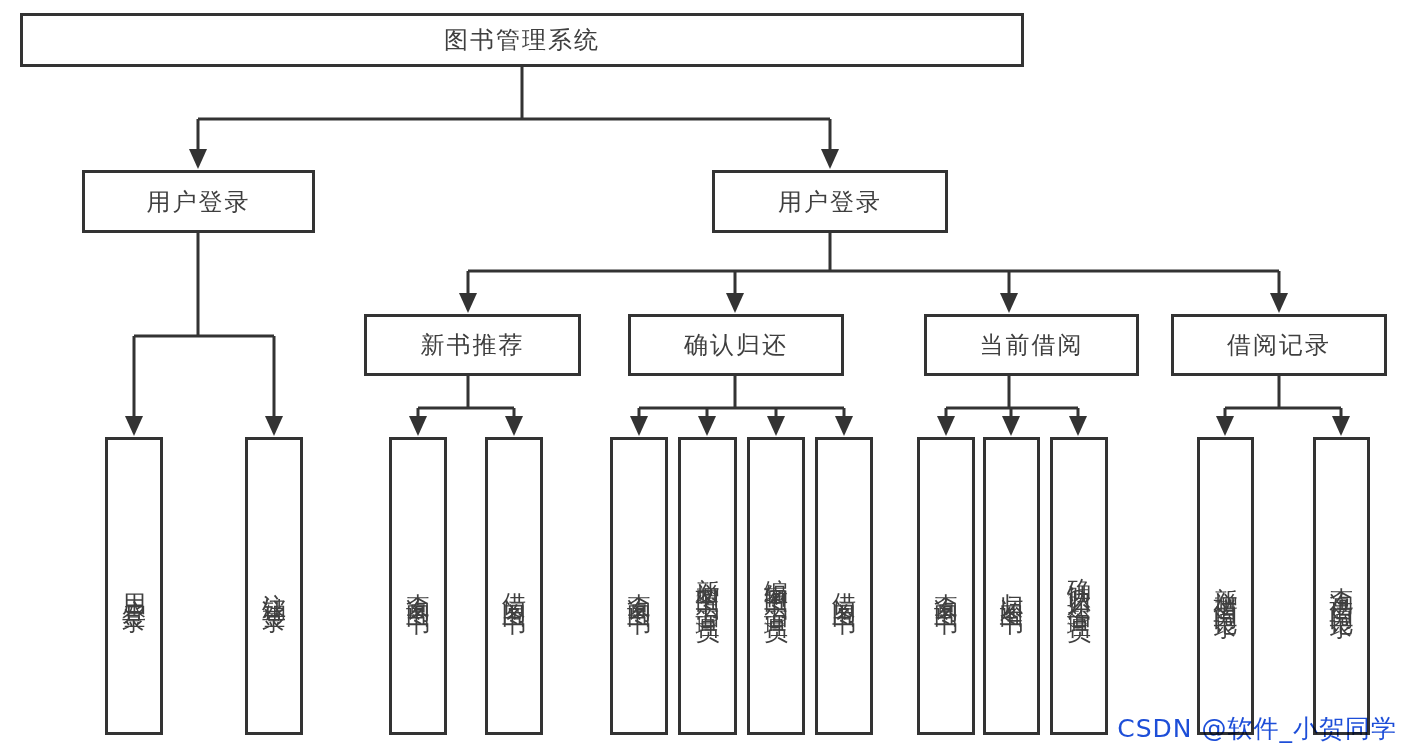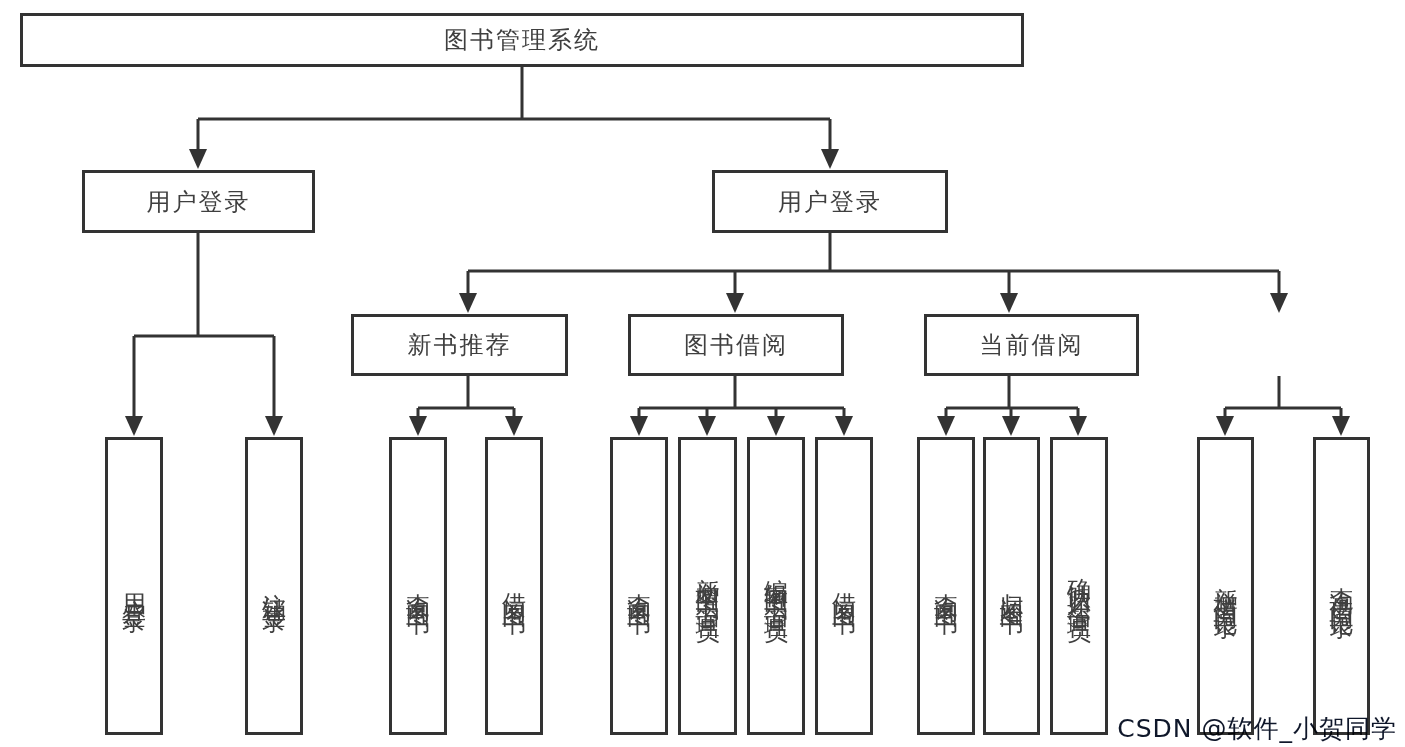--- a/index.html
+++ b/index.html
@@ -33,21 +33,21 @@
     font-size:24px;
     letter-spacing:6px;
     line-height:1;
     white-space:nowrap;
   }
   .watermark{
     position:absolute;
     right:8px;
     top:712px;
     z-index:3;
-    color:#0f172a;
+    color:#1d4ed8;
     font-size:25px;
     letter-spacing:1px;
     white-space:nowrap;
     mix-blend-mode:multiply;
   }
 </style>
 </head>
 <body>
 
 <div class="canvas">
@@ -98,28 +98,31 @@
     <span>图书管理系统</span>
   </div>
 
   <div class="box h" style="left:82px;top:170px;width:233px;height:63px">
     <span>用户登录</span>
   </div>
   <div class="box h" style="left:712px;top:170px;width:236px;height:63px">
     <span>用户登录</span>
   </div>
 
-  <div class="box h" style="left:351px;top:314px;width:217px;height:62px">
+  <div class="box h" style="left:364px;top:314px;width:217px;height:62px">
     <span>新书推荐</span>
   </div>
   <div class="box h" style="left:628px;top:314px;width:216px;height:62px">
-    <span>图书借阅</span>
+    <span>确认归还</span>
   </div>
   <div class="box h" style="left:924px;top:314px;width:215px;height:62px">
     <span>当前借阅</span>
+  </div>
+  <div class="box h" style="left:1171px;top:314px;width:216px;height:62px">
+    <span>借阅记录</span>
   </div>
 
   <div class="box v" style="left:105px;top:437px;width:58px;height:298px">
     <span>用户登录</span>
   </div>
   <div class="box v" style="left:245px;top:437px;width:58px;height:298px">
     <span>注销登录</span>
   </div>
 
   <div class="box v" style="left:389px;top:437px;width:58px;height:298px">

